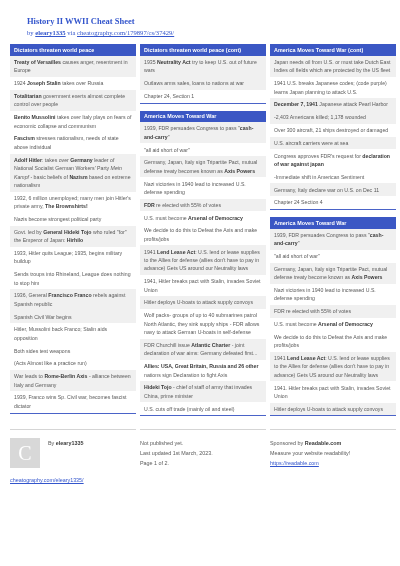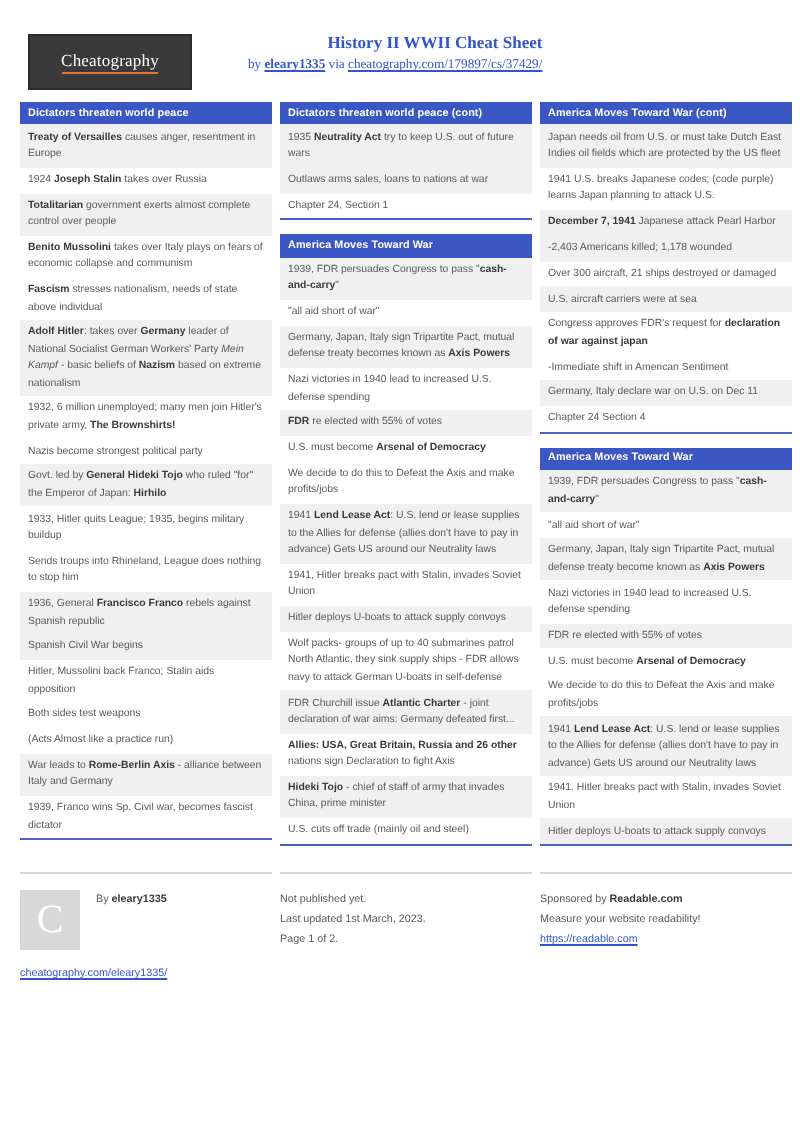--- a/index.html
+++ b/index.html
@@ -18,21 +18,21 @@
     width:80px;height:26px;background:#3a3a3a;
     border:1px solid #2b2b2b;
     display:flex;align-items:center;justify-content:center;
     flex:0 0 auto;margin-top:3px;
   }
   .logo-text{
     color:#ffffff;font-size:8.5px;font-family:"Liberation Serif",serif;
     letter-spacing:.1px;border-bottom:1px solid #e8743b;padding-bottom:1px;
     white-space:nowrap;
   }
-  .title-wrap{margin-left:28px;line-height:1.35;text-align:right;}
+  .title-wrap{margin-left:13px;line-height:1.35;}
   .sheet-title{
     font-family:"Liberation Serif",serif;
     font-size:8.5px;font-weight:bold;color:#3355cc;margin:2px 0 0 0;
   }
   .sheet-by{font-size:6.6px;color:#3355cc;margin-top:2px;
     font-family:"Liberation Serif",serif;}
   .sheet-by .author{font-weight:bold;text-decoration:underline;}
   .sheet-by .src{text-decoration:underline;}
 
   
@@ -73,23 +73,20 @@
   .f-line{font-size:5.4px;color:#5a5a5a;line-height:1.85;}
   .f-line b{color:#3a3a3a;}
   .f-line a{color:#3355cc;text-decoration:underline;}
 </style>
 </head>
 <body>
 
 <div class="page">
 
   <div class="header">
-    <div class="logo">
-      <span class="logo-text">Cheatography</span>
-    </div>
     <div class="title-wrap">
       <div class="sheet-title">History II WWII Cheat Sheet</div>
       <div class="sheet-by">
         <span>by </span><span class="author">eleary1335</span><span> via </span><span class="src">cheatography.com/179897/cs/37429/</span>
       </div>
     </div>
   </div>
 
   <div class="columns">
     <div class="col">

